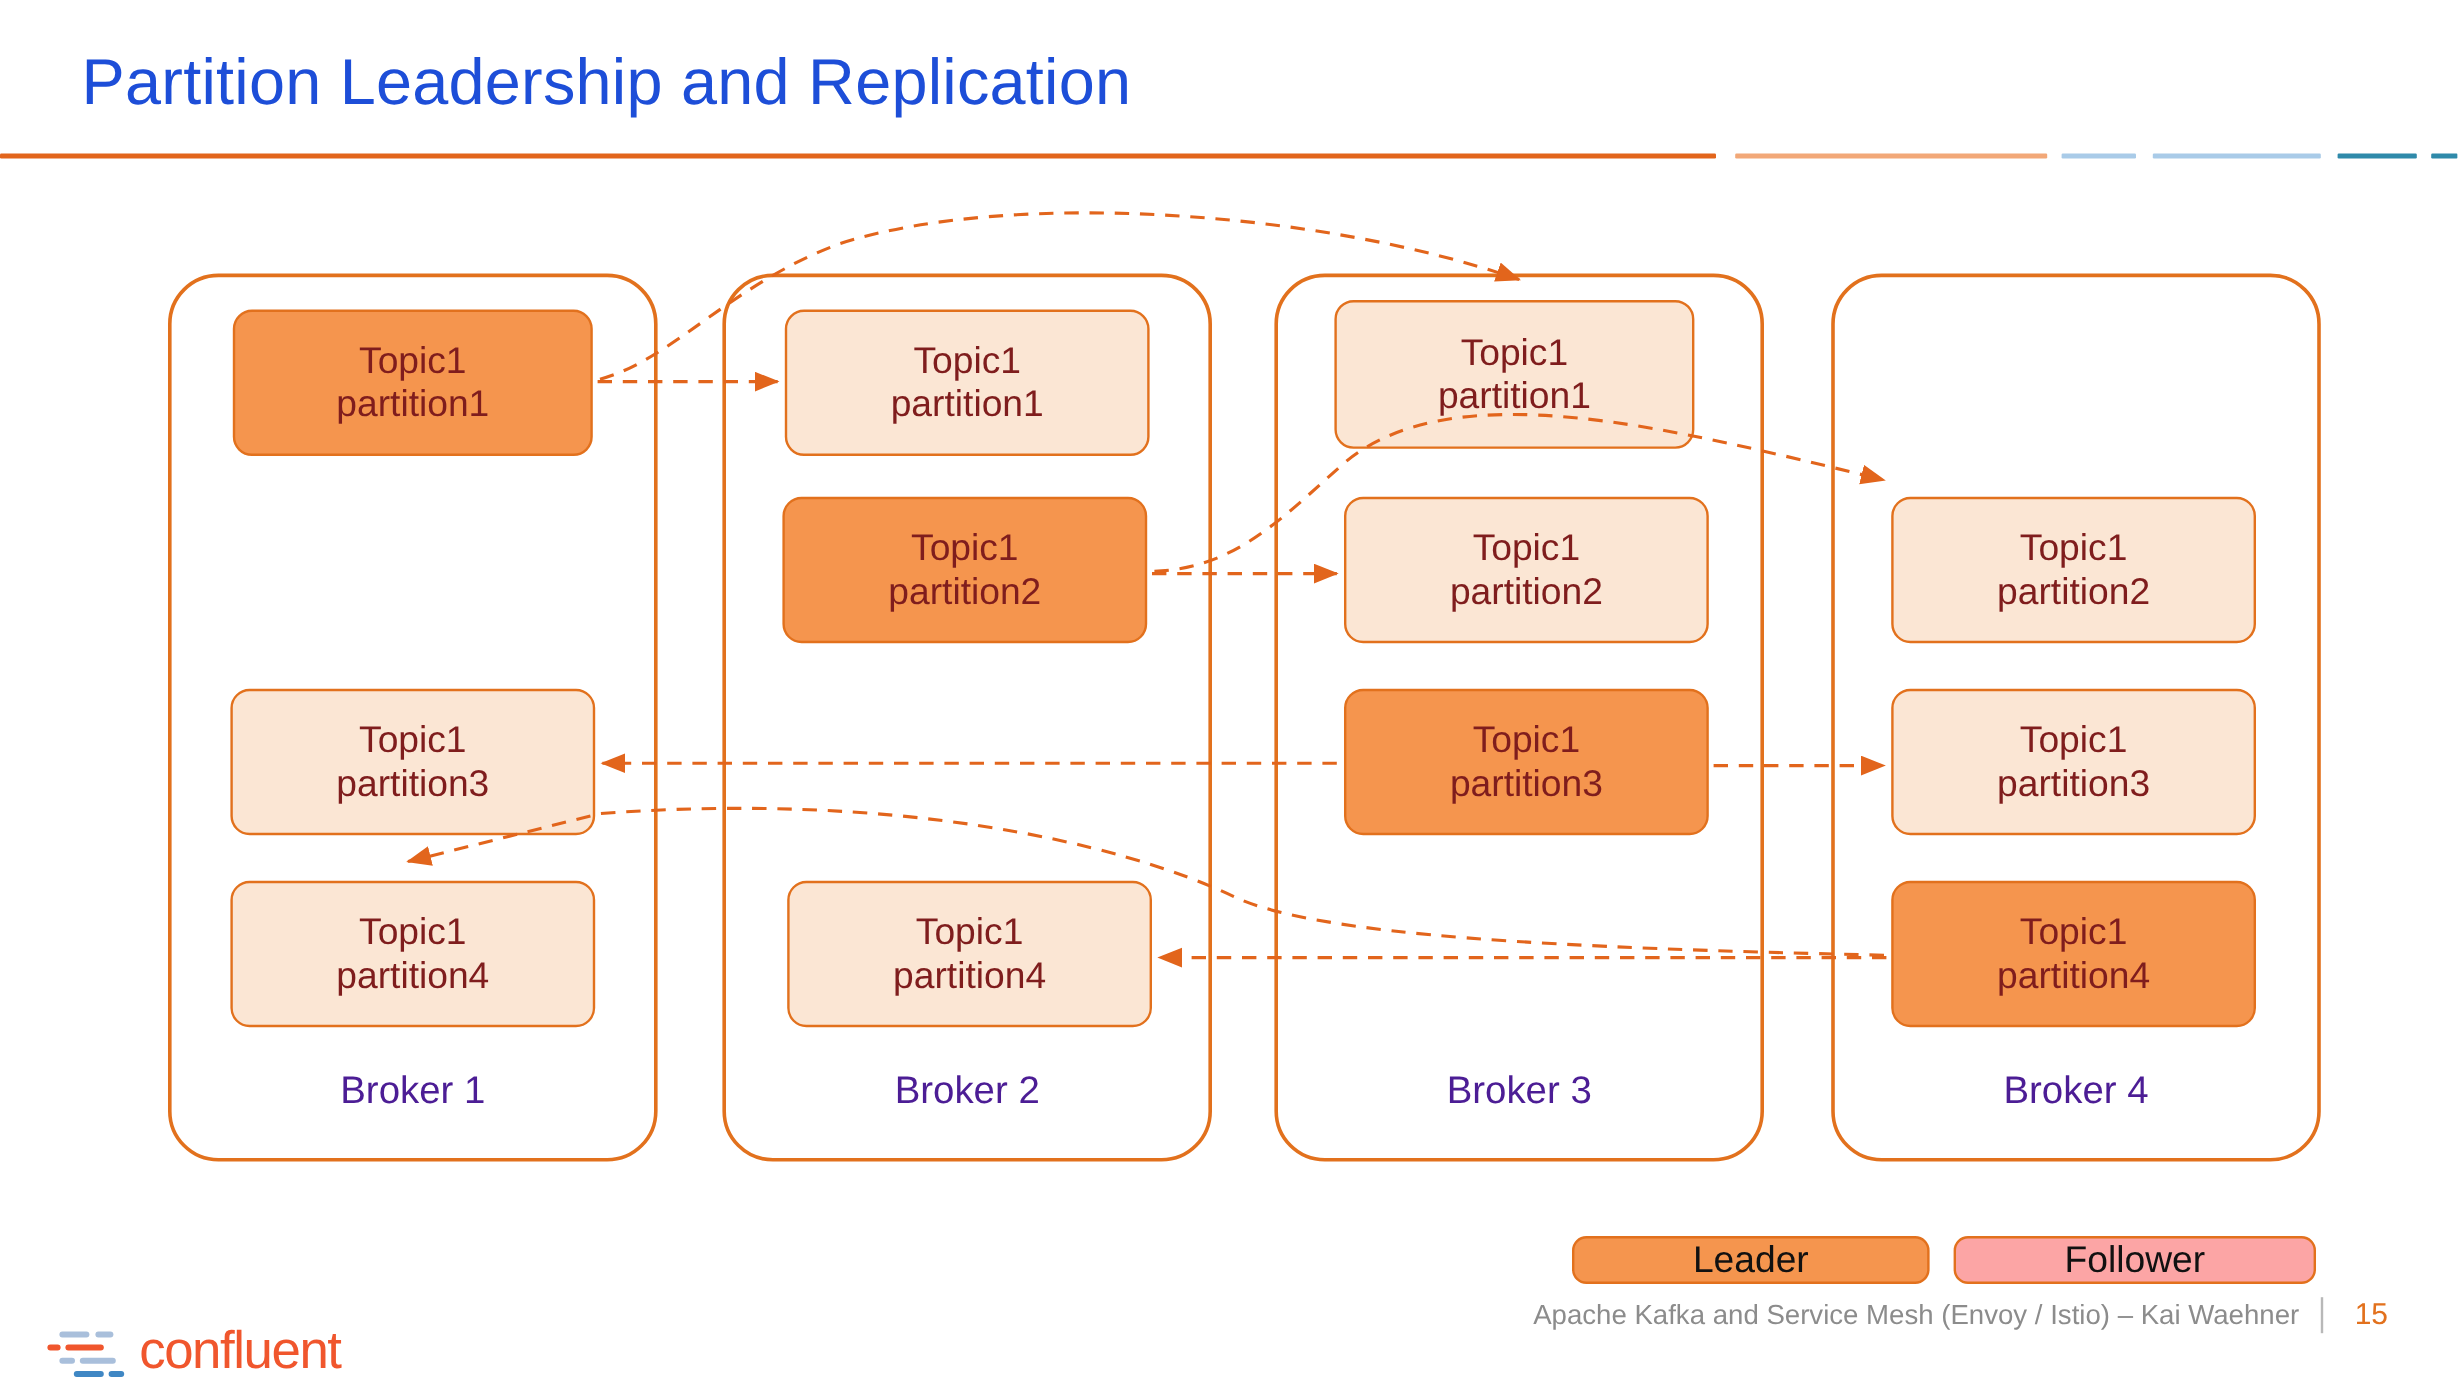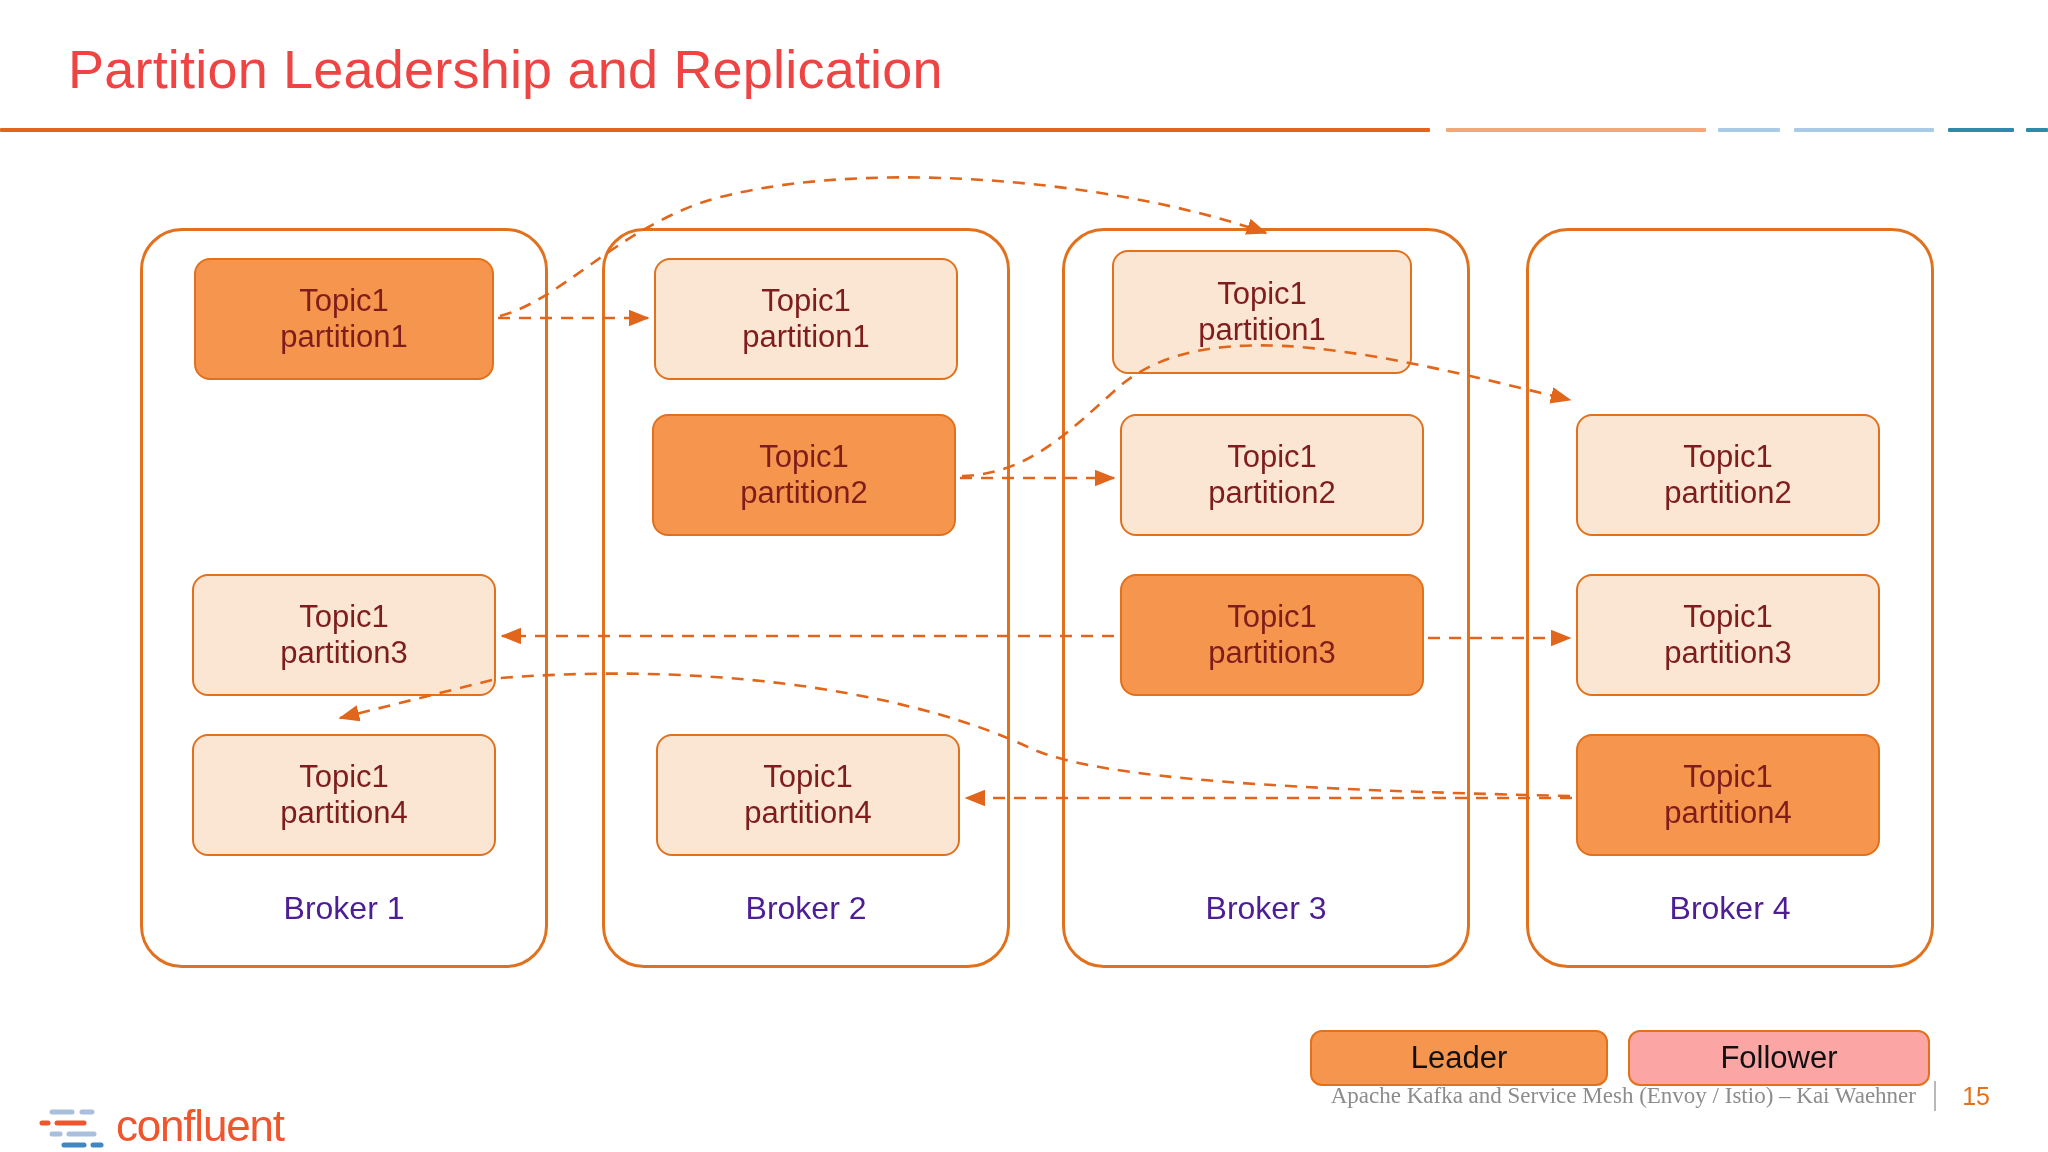--- a/index.html
+++ b/index.html
@@ -20,21 +20,21 @@
     background: #ffffff;
   }
 
   
   #slide-title {
     position: absolute;
     left: 68px;
     top: 38px;
     font-size: 54px;
     font-weight: 400;
-    color: #ef4444;
+    color: #1d4ed8;
     letter-spacing: 0.2px;
     white-space: nowrap;
   }
 
   
   .rule-seg {
     position: absolute;
     top: 128px;
     height: 4px;
     border-radius: 1px;
@@ -81,42 +81,41 @@
   #arrows {
     position: absolute;
     left: 0; top: 0;
     width: 2048px; height: 1152px;
     pointer-events: none;
   }
 
   
   .legend-chip {
     position: absolute;
-    height: 56px;
+    height: 40px;
     border-radius: 12px;
     border: 2px solid #e2711d;
     display: flex;
     align-items: center;
     justify-content: center;
     font-size: 31px;
     color: #111111;
   }
   .legend-chip.leader   { background: #f5954e; }
   .legend-chip.follower { background: #fca5a5; }
 
   
   #footer-text {
     position: absolute;
     right: 132px;
     top: 1096px;
     font-size: 23px;
     color: #8c8c8c;
     white-space: nowrap;
     transform: translateY(-50%);
-    font-family: Liberation Serif, serif;
   }
   #footer-divider {
     position: absolute;
     right: 112px;
     top: 1081px;
     width: 2px;
     height: 30px;
     background: #b8b8b8;
   }
   #page-number {

